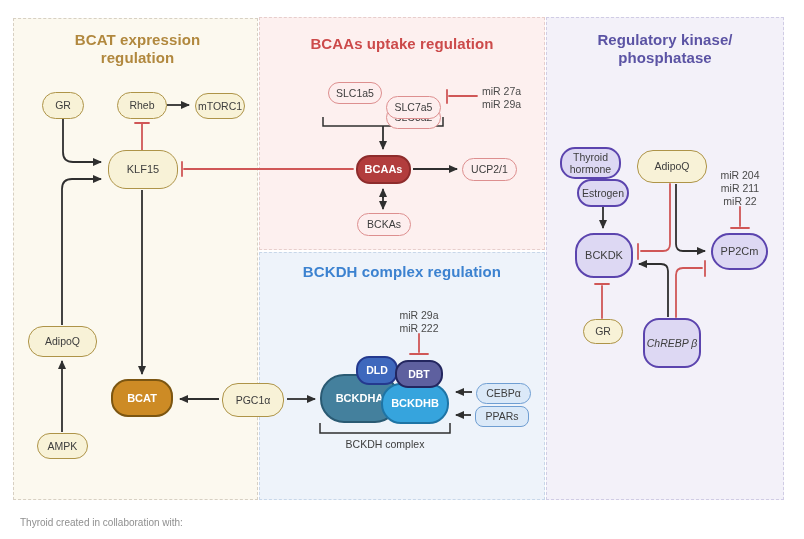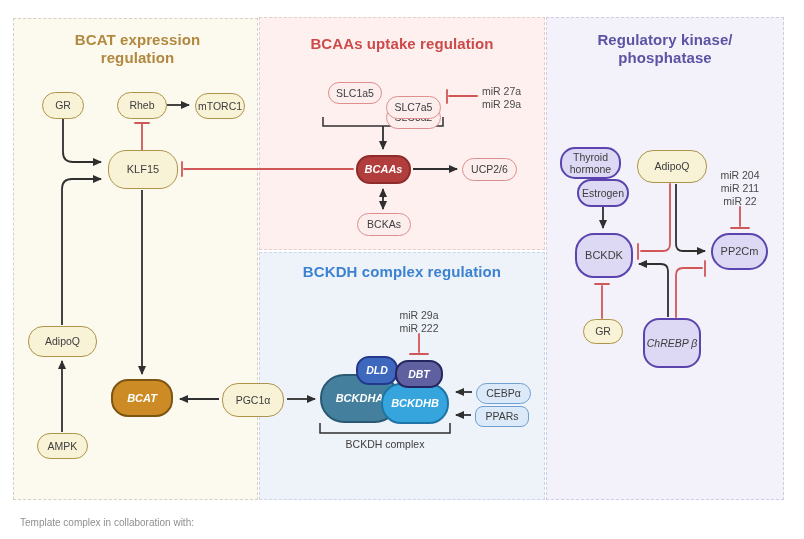--- a/index.html
+++ b/index.html
@@ -15,21 +15,21 @@
   .ptitle.t-bcat{left:30px;top:31px;width:215px;color:#b1883e;}
   .ptitle.t-uptake{left:280px;top:35px;width:244px;color:#cc4a4a;}
   .ptitle.t-bckdh{left:285px;top:263px;width:234px;color:#3c82d0;}
   .ptitle.t-kinase{left:565px;top:31px;width:200px;color:#5b53a4;}
   .node{position:absolute;display:flex;align-items:center;justify-content:center;text-align:center;
         box-sizing:border-box;font-size:10.5px;color:#3d3d3d;line-height:1.15;white-space:pre-line;z-index:3;}
   .cream{background:#f8f2d7;border:1.8px solid #ae9448;}
   .pinknode{background:#fdeeee;border:1.6px solid #dd8f8f;}
   .lavender{background:#ddd8f3;border:2px solid #5b44ae;}
   .lightblue{background:#dbe9f8;border:1.6px solid #6f9ed2;}
-  .whitebold{color:#ffffff;font-weight:bold;font-style:italic;}
+  .whitebold{color:#ffffff;font-weight:bold;}
   .mir{position:absolute;font-size:10.5px;color:#4a4a4a;line-height:1.22;white-space:pre-line;z-index:3;}
   .bracketlabel{position:absolute;font-size:10.5px;color:#3d3d3d;text-align:center;z-index:3;}
   .footer{position:absolute;left:20px;top:503px;font-size:10px;color:#8f8f8f;line-height:1.3;
           white-space:pre-line;z-index:3;}
   svg.wires{position:absolute;left:0;top:0;z-index:2;}
 </style>
 </head>
 <body>
 
 <div id="stage">
@@ -99,21 +99,21 @@
        background:#cd8b25;border:2px solid #7c5611;font-size:11px;">BCAT</div>
   <div class="node cream" style="left:222px;top:383px;width:62px;height:34px;border-radius:16px;z-index:4;">PGC1α</div>
 
   <div class="node pinknode" style="left:328px;top:82px;width:54px;height:22px;border-radius:11px;">SLC1a5</div>
   <div class="node pinknode" style="left:386px;top:74px;width:55px;height:23px;border-radius:12px;margin-top:32px;">SLC3a2</div>
   <div class="node pinknode" style="left:386px;top:96px;width:55px;height:23px;border-radius:12px;z-index:4;">SLC7a5</div>
   <div class="mir" style="left:482px;top:85px;">miR 27a
 miR 29a</div>
   <div class="node whitebold" style="left:356px;top:155px;width:55px;height:29px;border-radius:14px;
        background:#b23d3d;border:2px solid #8e2c2c;font-size:11px;">BCAAs</div>
-  <div class="node pinknode" style="left:462px;top:158px;width:55px;height:23px;border-radius:12px;">UCP2/6</div>
+  <div class="node pinknode" style="left:462px;top:158px;width:55px;height:23px;border-radius:12px;">UCP2/1</div>
   <div class="node pinknode" style="left:357px;top:213px;width:54px;height:23px;border-radius:12px;">BCKAs</div>
 
   <div class="mir" style="left:396px;top:309px;width:46px;text-align:center;">miR 29a
 miR 222</div>
   <div class="node whitebold" style="left:320px;top:374px;width:79px;height:49px;border-radius:24px;
        background:#44809d;border:2px solid #2a5a73;font-size:11px;">BCKDHA</div>
   <div class="node whitebold" style="left:356px;top:356px;width:42px;height:29px;border-radius:13px;
        background:#3e68bd;border:2px solid #24398e;font-size:10.5px;z-index:4;">DLD</div>
   <div class="node whitebold" style="left:381px;top:383px;width:68px;height:41px;border-radius:20px;
        background:#36a4dd;border:2px solid #1e74a5;font-size:11px;z-index:5;">BCKDHB</div>
@@ -129,17 +129,17 @@
   <div class="node cream" style="left:637px;top:150px;width:70px;height:33px;border-radius:16px;">AdipoQ</div>
   <div class="mir" style="left:716px;top:169px;width:48px;text-align:center;">miR 204
 miR 211
 miR 22</div>
   <div class="node lavender" style="left:575px;top:233px;width:58px;height:45px;border-radius:19px;font-size:11px;">BCKDK</div>
   <div class="node lavender" style="left:711px;top:233px;width:57px;height:37px;border-radius:19px;font-size:11px;">PP2Cm</div>
   <div class="node cream" style="left:583px;top:319px;width:40px;height:25px;border-radius:13px;">GR</div>
   <div class="node lavender" style="left:643px;top:318px;width:58px;height:50px;border-radius:16px;font-style:italic;">ChREBP β</div>
 
   <div class="footer">
-    <span>Template complex in collaboration with:</span><br>
+    <span>Thyroid created in collaboration with:</span><br>
     
   </div>
 
 </div>
 
 </body></html>

